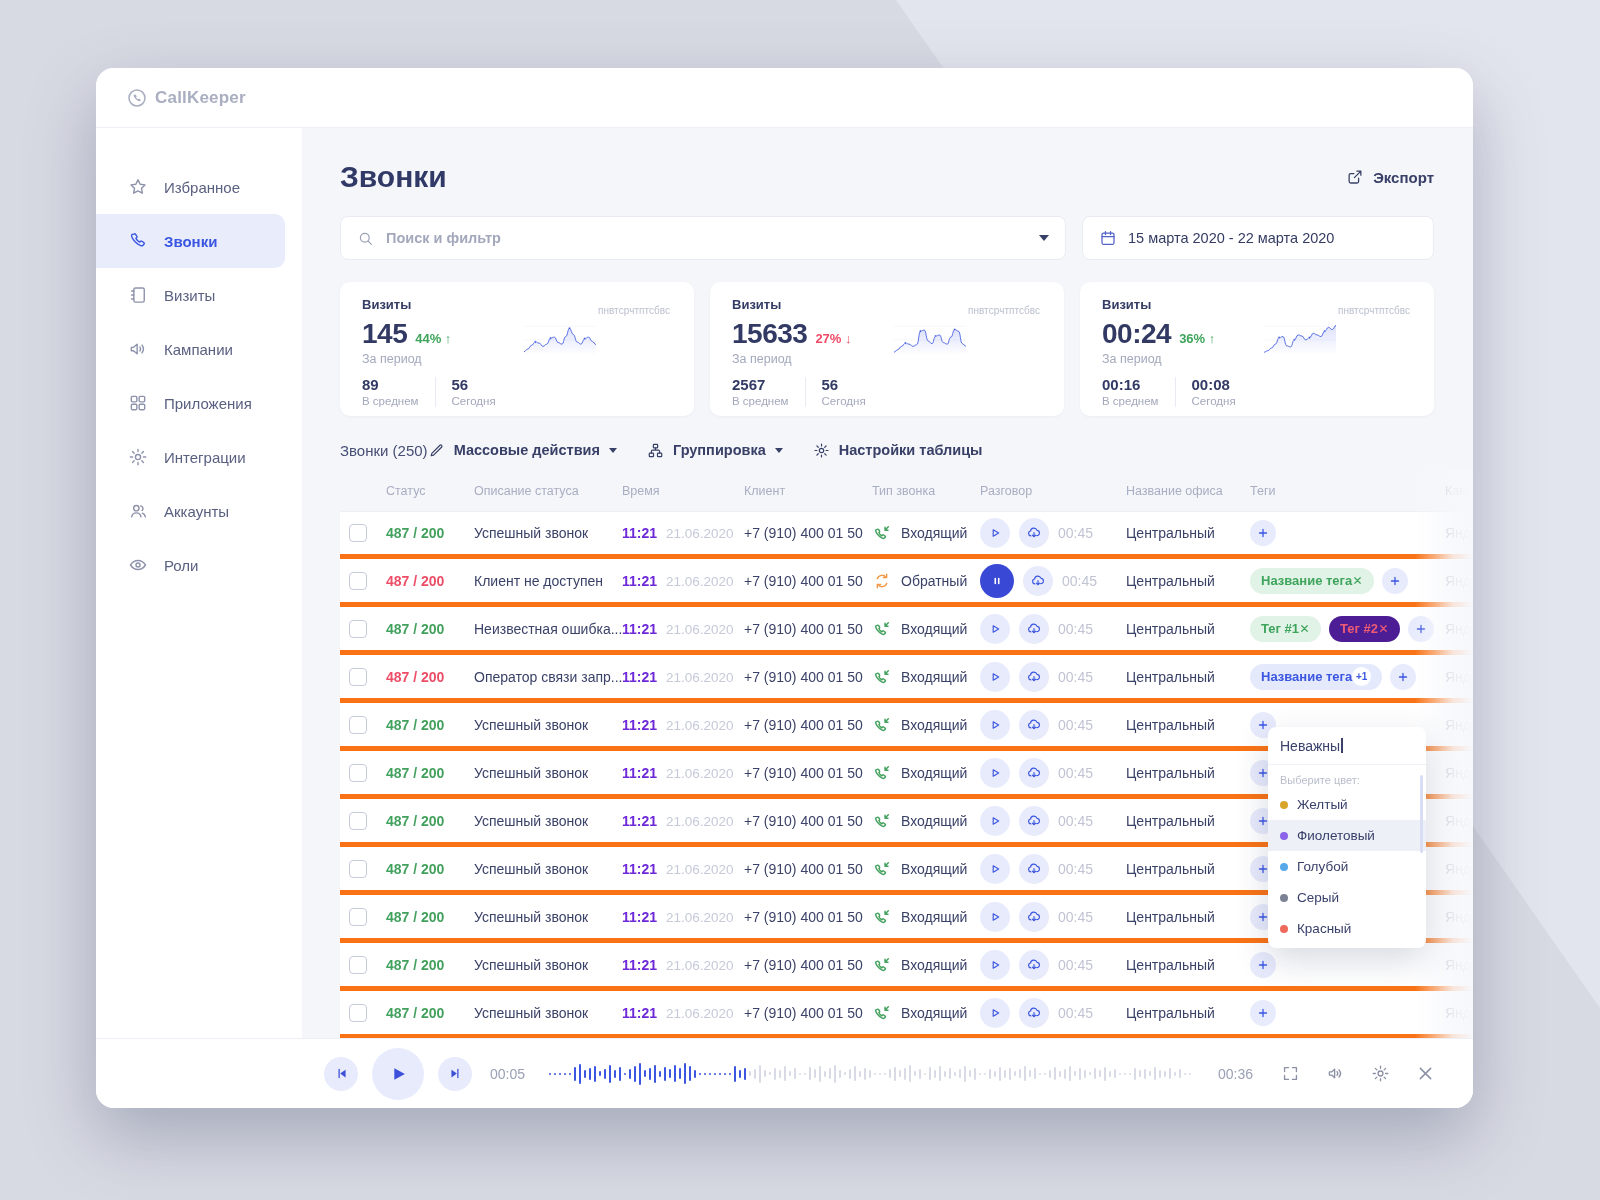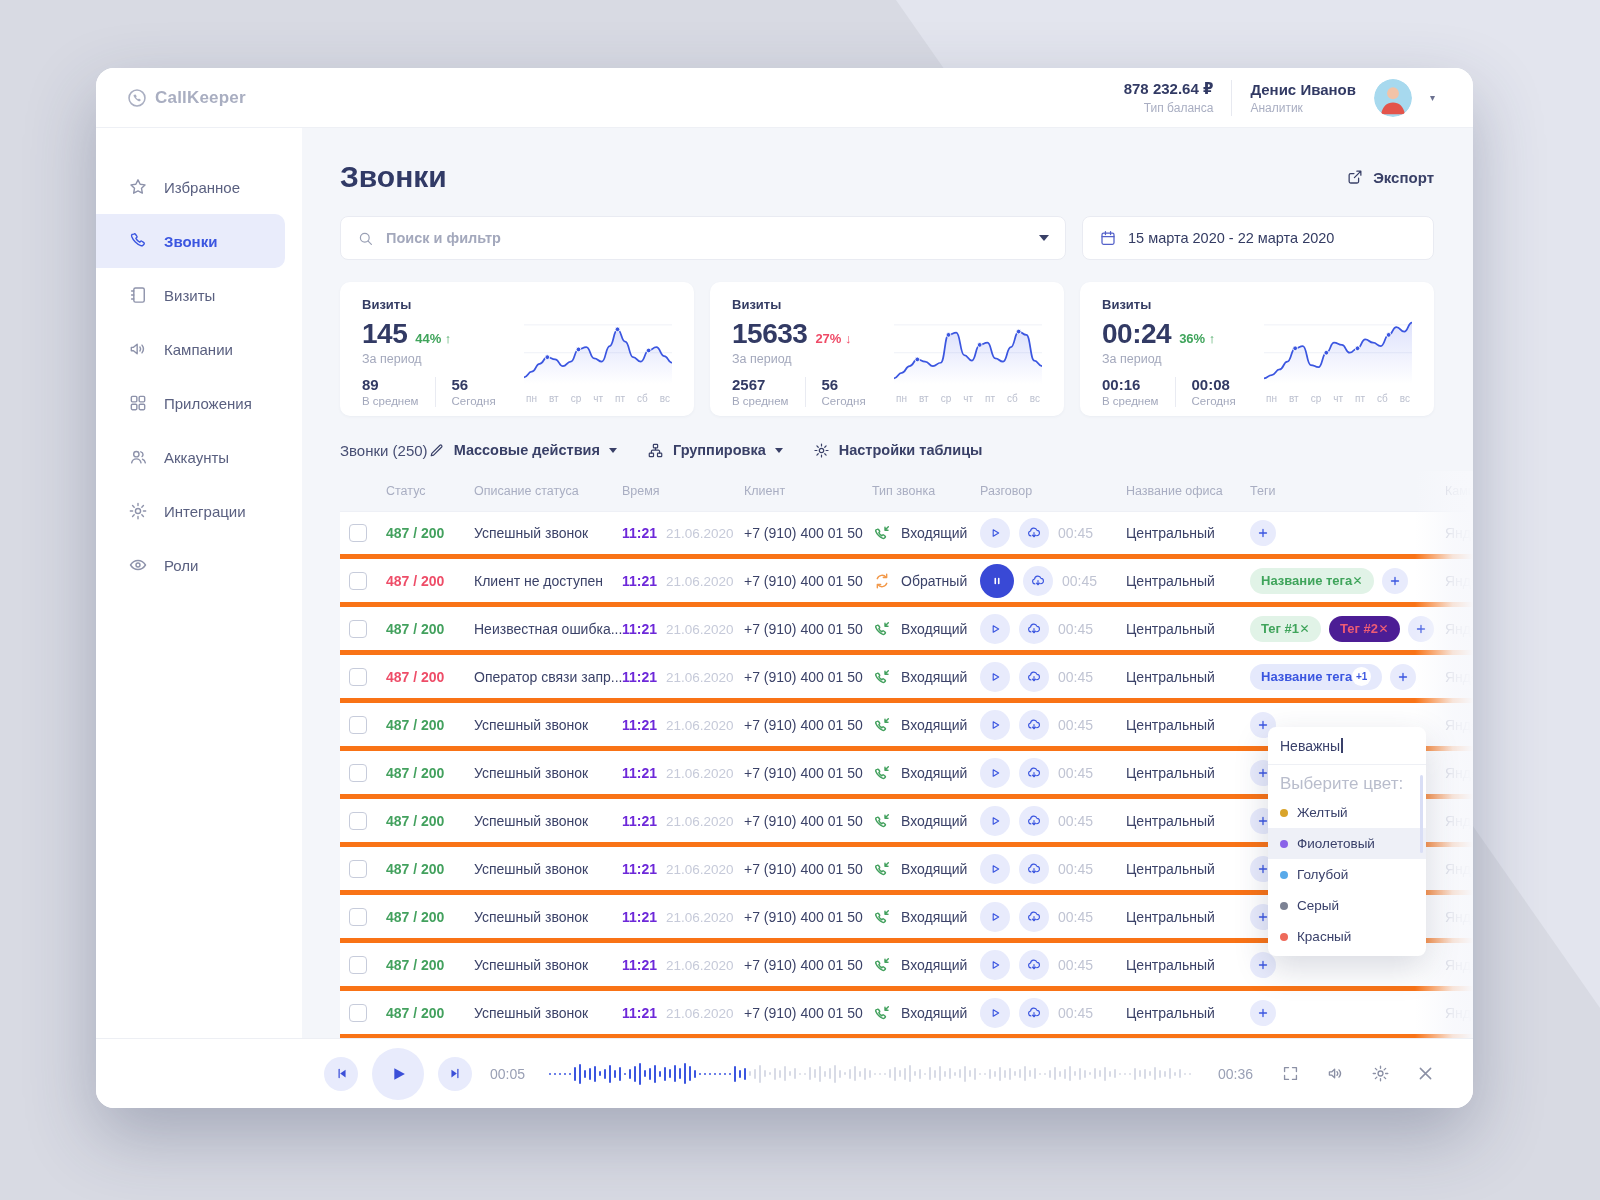--- a/index.html
+++ b/index.html
@@ -66,21 +66,21 @@
   .card-valrow{display:flex;align-items:baseline;gap:8px;margin-top:6px;}
   .card-value{font-size:28px;font-weight:800;color:#323a64;letter-spacing:-.5px;}
   .card-change{font-size:13px;font-weight:700;}
   .card-change.up{color:#3fa45b;}
   .card-change.down{color:#ef4a66;}
   .card-period{font-size:12.5px;color:#a3a8bc;margin-top:2px;}
   .card-stats{display:flex;align-items:center;gap:16px;margin-top:10px;}
   .cs-v{font-size:15px;font-weight:800;color:#323a64;}
   .cs-l{font-size:11.5px;color:#a3a8bc;margin-top:2px;}
   .cs-div{width:1px;height:30px;background:#e9ebf2;}
-  .card-chart{flex:1;min-width:0;display:flex;flex-direction:column;justify-content:flex-end;padding-top:4px;}
+  .card-chart{flex:1;min-width:0;display:flex;flex-direction:row;justify-content:flex-end;padding-top:4px;}
   .days{display:flex;justify-content:space-between;font-size:10px;color:#bcc0cf;margin-top:4px;padding:0 2px;}
 
   
   .tooltrow{margin-top:19px;display:flex;align-items:center;justify-content:flex-start;height:30px;}
   .tcount{font-size:15px;color:#474e73;}
   .tools{display:flex;align-items:center;gap:30px;}
   .tool{display:flex;align-items:center;gap:9px;font-size:14.5px;font-weight:600;color:#394067;cursor:pointer;}
   .tool svg{width:17px;height:17px;}
   .tool .caret{border-top-width:5px;border-left-width:4px;border-right-width:4px;}
 
@@ -123,21 +123,21 @@
   .plus svg{width:12px;height:12px;}
   .camp{font-size:14px;color:#9ba0b5;}
   .fade{position:absolute;top:0;right:0;bottom:0;width:58px;pointer-events:none;z-index:5;
     background:linear-gradient(90deg,rgba(247,248,252,0),rgba(247,248,252,.85) 65%,#f7f8fc 100%);}
 
   
   .dropdown{position:absolute;left:966px;top:599px;width:158px;background:#fff;border-radius:8px;z-index:20;
     box-shadow:0 12px 34px rgba(40,50,90,.18);padding-bottom:4px;}
   .dd-input{padding:11px 12px 10px;border-bottom:1px solid #eef0f5;font-size:14px;color:#39406a;display:flex;}
   .dd-cursor{width:1.5px;height:15px;background:#39406a;margin-left:1px;}
-  .dd-label{padding:9px 12px 3px;font-size:17px;color:#b9bdcc;}
+  .dd-label{padding:9px 12px 3px;font-size:11px;color:#b9bdcc;}
   .dd-opt{padding:8px 12px;display:flex;align-items:center;gap:9px;font-size:13.5px;color:#39406a;cursor:pointer;}
   .dd-opt.sel{background:#eef0f7;}
   .dd-dot{width:8px;height:8px;border-radius:50%;flex:none;}
   .dd-scroll{position:absolute;right:3px;top:48px;width:3px;height:78px;border-radius:2px;background:#d9def5;cursor:pointer;}
 
   
   .player{height:70px;flex:none;background:#fff;border-top:1px solid #edeff4;display:flex;align-items:center;
     padding:0 38px 0 228px;gap:14px;}
   .pc{border-radius:50%;background:#e8ebfc;color:#3b4fd8;display:flex;align-items:center;justify-content:center;cursor:pointer;flex:none;}
   .pc.small{width:34px;height:34px;}
@@ -159,39 +159,20 @@
   <div class="topbar">
     <div class="logo">
       <span id="logo-icon" style="display: flex; width: 22px; height: 22px; align-items: center; justify-content: center; flex: 0 0 auto;">
           <svg viewBox="0 0 24 24" fill="none" stroke="currentColor" stroke-width="1.7" stroke-linecap="round" stroke-linejoin="round" width="100%" height="100%">
             <circle cx="12" cy="12" r="8.7"></circle>
             <path d="M9.6 8.4c.3-.3.8-.2 1 .1l.9 1.2c.2.3.2.7-.1.9l-.5.5c.5.9 1.4 1.8 2.3 2.3l.5-.5c.2-.2.6-.3.9-.1l1.2.9c.3.2.4.7.1 1l-.5.5c-.4.4-1 .5-1.5.3-1.2-.5-2.4-1.3-3.3-2.3-1-1-1.8-2.1-2.3-3.3-.2-.5-.1-1.1.3-1.5z" fill="currentColor" stroke="none"></path>
           </svg>
         </span>
       <span class="nm">CallKeeper</span>
     </div>
-    <div class="tb-right">
-      <div class="balance">
-        <div class="v">878 232.64 ₽</div>
-        <div class="l">Тип баланса</div>
-      </div>
-      <div class="tb-div"></div>
-      <div class="userinfo">
-        <div class="v">Денис Иванов</div>
-        <div class="l">Аналитик</div>
-      </div>
-      <div class="avatar">
-        <svg viewBox="0 0 40 40">
-          <circle cx="20" cy="20" r="20" fill="#A7D9EE"></circle>
-          <circle cx="20" cy="15" r="6.2" fill="#F2C3A7"></circle>
-          <path d="M7.5 37c1.5-8.5 6.2-12.3 12.5-12.3S31 28.5 32.5 37z" fill="#E3544B"></path>
-        </svg>
-      </div>
-      <span class="tb-caret">▾</span>
-    </div>
   </div>
 
   <div class="bodyrow">
     <div class="sidebar" id="sidebar-list">
         <div class="side-item">
           <span style="width:20px;height:20px;display:flex">
             <svg viewBox="0 0 24 24" fill="none" stroke="currentColor" stroke-width="1.7" stroke-linecap="round" stroke-linejoin="round" width="100%" height="100%">
               <path d="M12 3.4l2.6 5.3 5.8.8-4.2 4.1 1 5.8L12 16.7l-5.2 2.7 1-5.8-4.2-4.1 5.8-.8z"></path>
             </svg>
           </span>
@@ -231,35 +212,35 @@
               <rect x="13.4" y="4" width="6.6" height="6.6" rx="1.3"></rect>
               <rect x="4" y="13.4" width="6.6" height="6.6" rx="1.3"></rect>
               <rect x="13.4" y="13.4" width="6.6" height="6.6" rx="1.3"></rect>
             </svg>
           </span>
           <span>Приложения</span>
         </div>
         <div class="side-item">
           <span style="width:20px;height:20px;display:flex">
             <svg viewBox="0 0 24 24" fill="none" stroke="currentColor" stroke-width="1.7" stroke-linecap="round" stroke-linejoin="round" width="100%" height="100%">
+              <circle cx="12" cy="12" r="3.1"></circle>
+              <path d="M12 2.8v2.7M12 18.5v2.7M2.8 12h2.7M18.5 12h2.7M5.5 5.5l1.9 1.9M16.6 16.6l1.9 1.9M18.5 5.5l-1.9 1.9M7.4 16.6l-1.9 1.9"></path>
+            </svg>
+          </span>
+          <span>Интеграции</span>
+        </div>
+        <div class="side-item">
+          <span style="width:20px;height:20px;display:flex">
+            <svg viewBox="0 0 24 24" fill="none" stroke="currentColor" stroke-width="1.7" stroke-linecap="round" stroke-linejoin="round" width="100%" height="100%">
               <circle cx="10" cy="8.6" r="3.2"></circle>
               <path d="M4.4 19c.6-3.1 2.8-4.8 5.6-4.8s5 1.7 5.6 4.8"></path>
               <path d="M15.4 5.8c1.5.4 2.6 1.6 2.6 3.1 0 1-.4 1.8-1.1 2.4M17.4 14.7c1.9.7 3 2.2 3.4 4.3"></path>
             </svg>
           </span>
           <span>Аккаунты</span>
-        </div>
-        <div class="side-item">
-          <span style="width:20px;height:20px;display:flex">
-            <svg viewBox="0 0 24 24" fill="none" stroke="currentColor" stroke-width="1.7" stroke-linecap="round" stroke-linejoin="round" width="100%" height="100%">
-              <circle cx="12" cy="12" r="3.1"></circle>
-              <path d="M12 2.8v2.7M12 18.5v2.7M2.8 12h2.7M18.5 12h2.7M5.5 5.5l1.9 1.9M16.6 16.6l1.9 1.9M18.5 5.5l-1.9 1.9M7.4 16.6l-1.9 1.9"></path>
-            </svg>
-          </span>
-          <span>Интеграции</span>
         </div>
         <div class="side-item">
           <span style="width:20px;height:20px;display:flex">
             <svg viewBox="0 0 24 24" fill="none" stroke="currentColor" stroke-width="1.7" stroke-linecap="round" stroke-linejoin="round" width="100%" height="100%">
               <path d="M3 12s3.4-5.4 9-5.4S21 12 21 12s-3.4 5.4-9 5.4S3 12 3 12z"></path>
               <circle cx="12" cy="12" r="2.4"></circle>
             </svg>
           </span>
           <span>Роли</span>
         </div>

